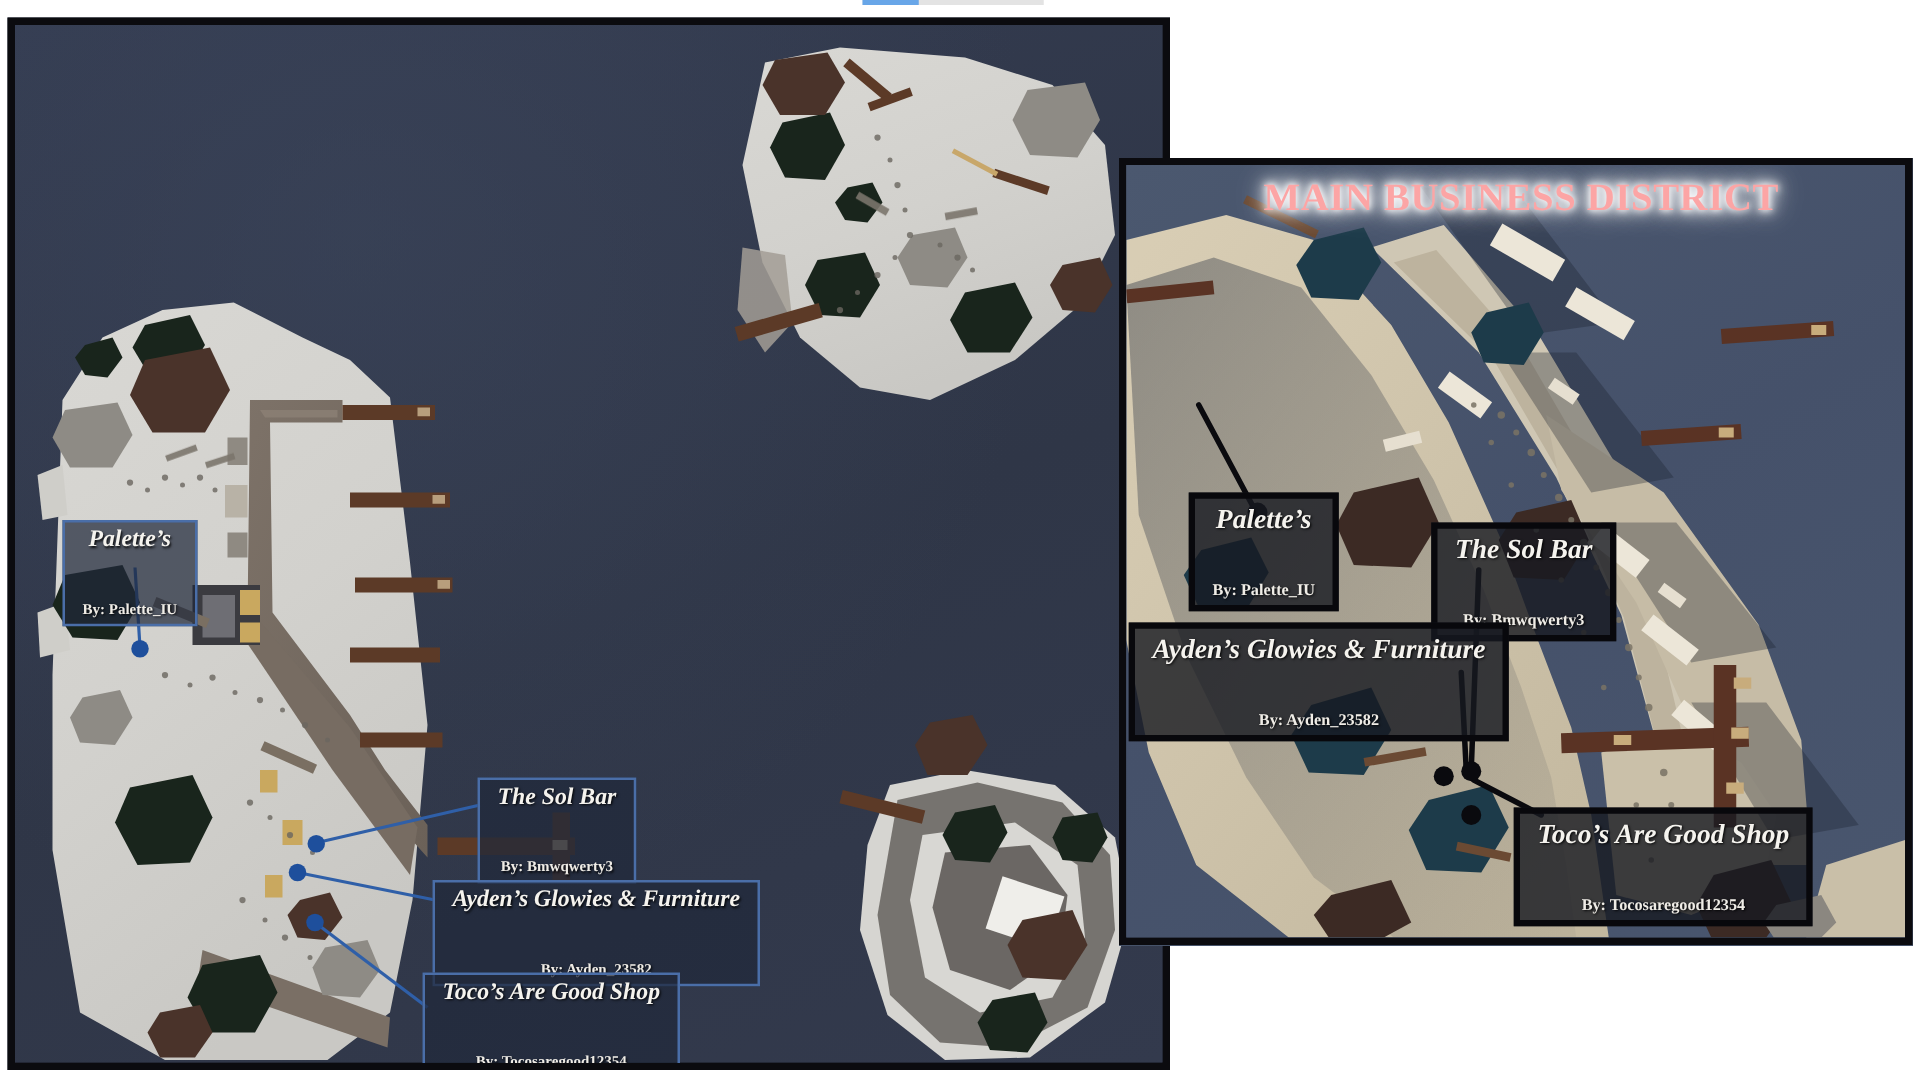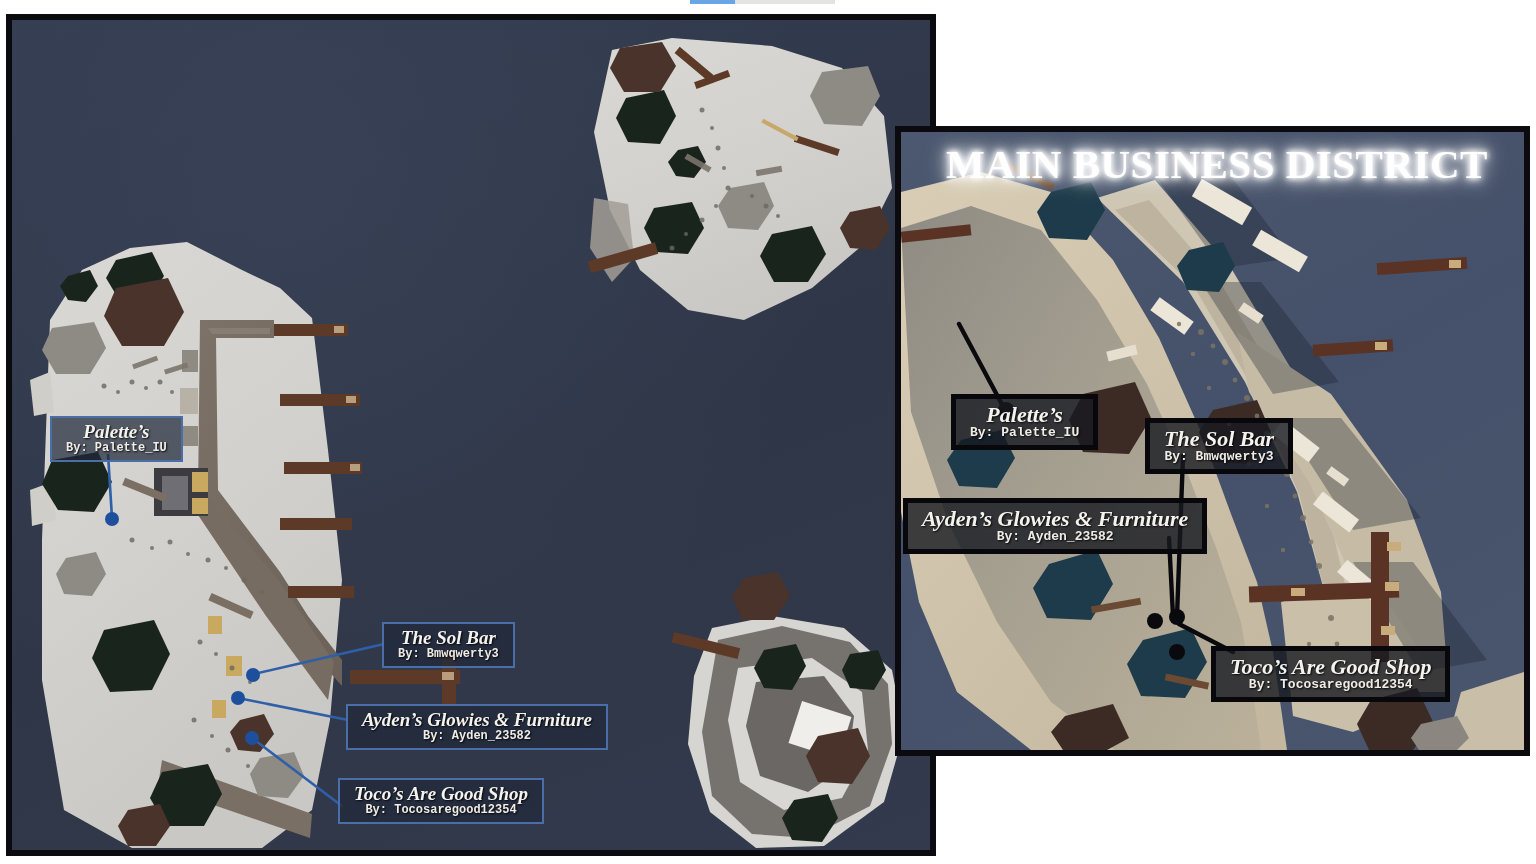--- a/index.html
+++ b/index.html
@@ -54,22 +54,22 @@
   }
 
   
   .terrain { position: absolute; inset: 0; width: 100%; height: 100%; display:block; }
 
   
   #district-title {
     position: absolute; left: 16px; top: 8px; width: 600px;
     text-align: center;
     font-family: "Liberation Serif", serif;
-    font-weight: 700; font-size: 41px; letter-spacing: .5px;
-    color: #ffffff;
+    font-weight: 700; font-size: 31px; letter-spacing: .5px;
+    color: #fca5a5;
     text-shadow:
       0 0 5px #fff, 0 0 9px #fff, 0 0 14px #fff,
       0 0 20px rgba(255,255,255,.85), 0 0 28px rgba(255,255,255,.6);
     white-space: nowrap;
     pointer-events: none;
   }
 
   
   .shop-label {
     position: absolute;
@@ -80,24 +80,25 @@
   }
   .shop-label .name {
     display: block;
     font-family: "Liberation Serif", serif;
     font-style: italic; font-weight: 700;
     color: #f5f3ee;
     text-shadow: 1px 1px 2px rgba(0,0,0,.9);
   }
   .shop-label .by {
     display: block;
-    font-family: Liberation Mono, monospace;
+    font-family: Liberation Serif, serif;
     font-weight: 700;
     color: #efece6;
     text-shadow: 1px 1px 2px rgba(0,0,0,.9);
+    margin-top: 39px;
   }
 
   
   .skin-overview {
     border: 2px solid #4a6ea8;
     background: rgba(32,40,58,.72);
   }
   .skin-overview .name { font-size: 19px; }
   .skin-overview .by   { font-size: 12px; }
 

